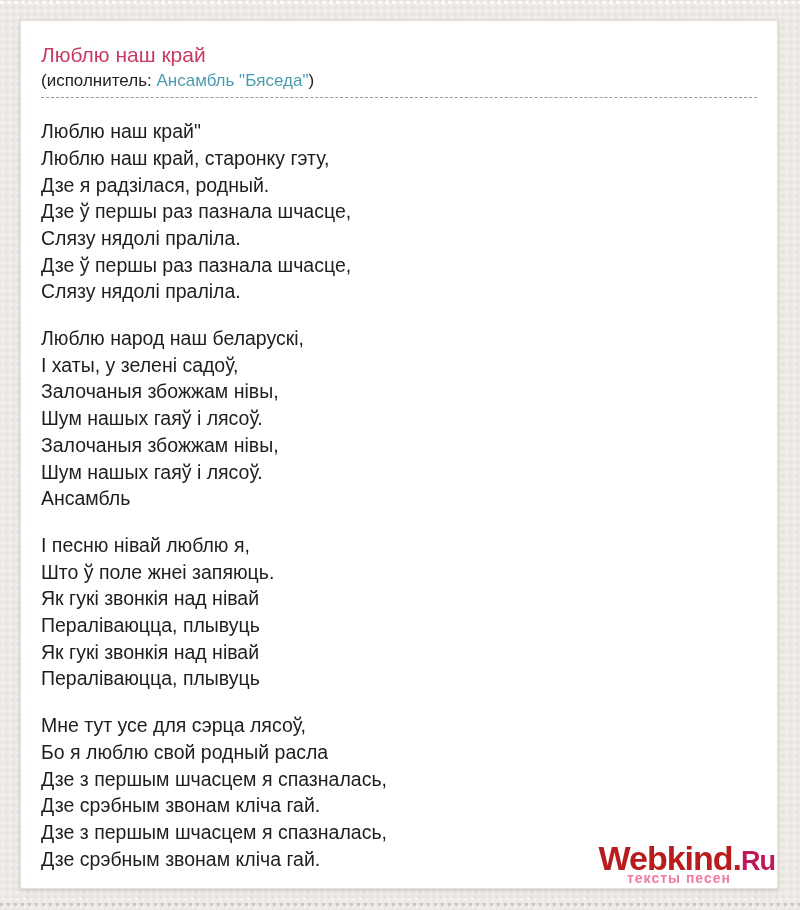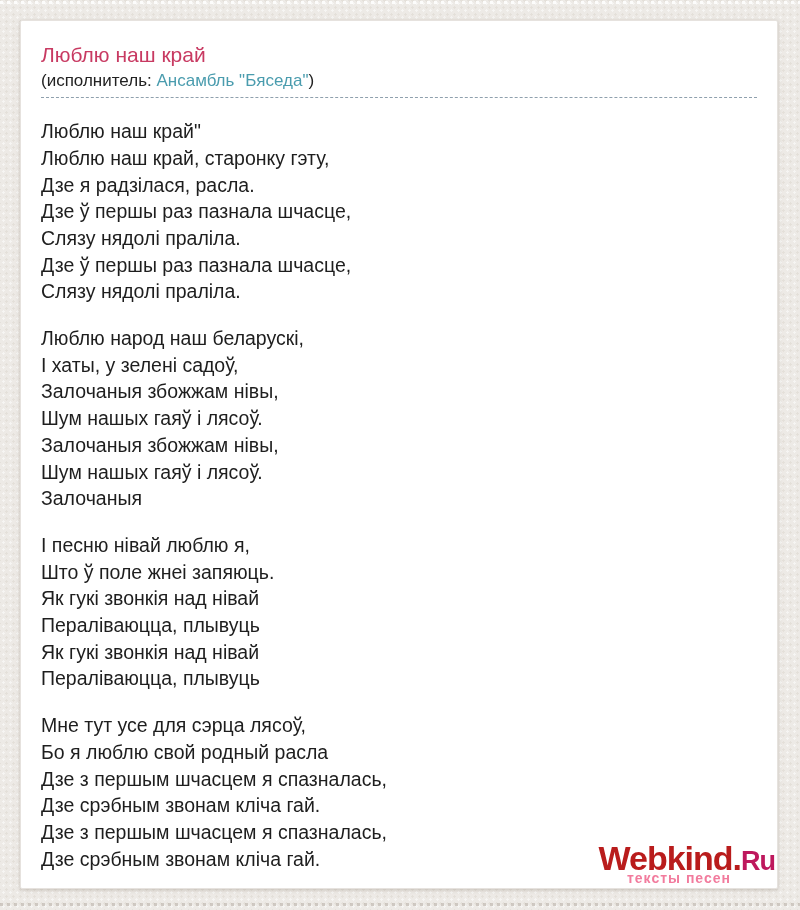--- a/index.html
+++ b/index.html
@@ -105,34 +105,34 @@
 <div class="card">
 
   <h1 class="page-title">Люблю наш край</h1>
 
   <div class="artist-line"><span>(исполнитель: </span><a>Ансамбль "Бяседа"</a><span>)</span></div>
 
   <div class="lyrics">
     <p class="stanza">
       <span>Люблю наш край"</span><br>
       <span>Люблю наш край, старонку гэту,</span><br>
-      <span>Дзе я радзілася, расла.</span><br>
+      <span>Дзе я радзілася, родный.</span><br>
       <span>Дзе ў першы раз пазнала шчасце,</span><br>
       <span>Слязу нядолі праліла.</span><br>
       <span>Дзе ў першы раз пазнала шчасце,</span><br>
       <span>Слязу нядолі праліла.</span>
     </p>
     <p class="stanza">
       <span>Люблю народ наш беларускі,</span><br>
       <span>І хаты, у зелені садоў,</span><br>
       <span>Залочаныя збожжам нівы,</span><br>
       <span>Шум нашых гаяў і лясоў.</span><br>
       <span>Залочаныя збожжам нівы,</span><br>
       <span>Шум нашых гаяў і лясоў.</span><br>
-      <span>Залочаныя</span>
+      <span>Ансамбль</span>
     </p>
     <p class="stanza">
       <span>І песню нівай люблю я,</span><br>
       <span>Што ў поле жнеі запяюць.</span><br>
       <span>Як гукі звонкія над нівай</span><br>
       <span>Пераліваюцца, плывуць</span><br>
       <span>Як гукі звонкія над нівай</span><br>
       <span>Пераліваюцца, плывуць</span>
     </p>
     <p class="stanza">

